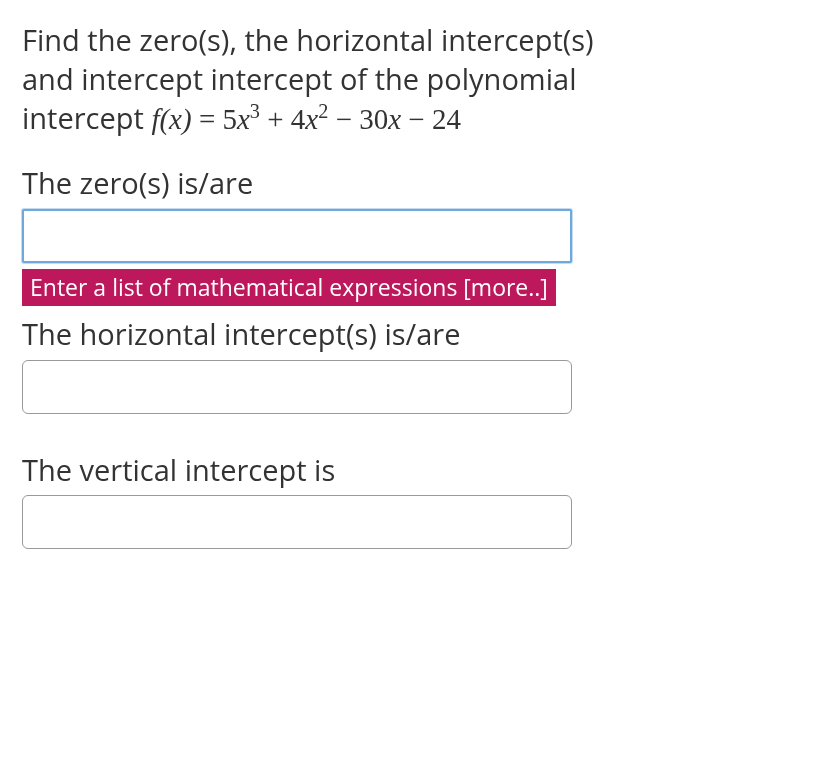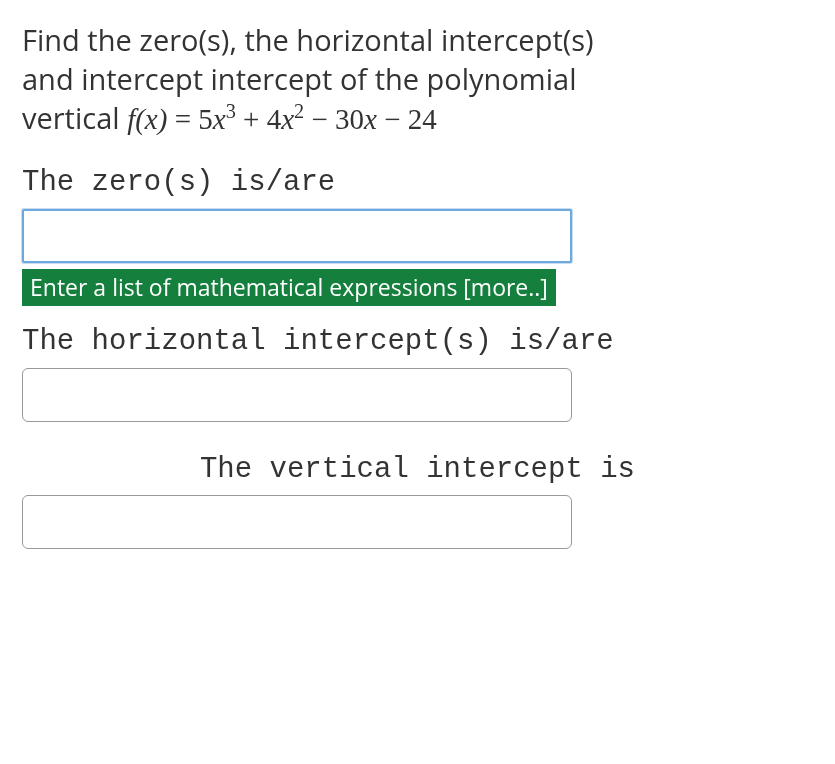--- a/index.html
+++ b/index.html
@@ -21,71 +21,69 @@
   }
   .mi { font-style: italic; }
   .math sup {
     font-size: 0.7em;
     vertical-align: super;
     line-height: 0;
   }
   .prompt-label {
     margin-top: 10px;
     margin-bottom: 6px;
-    font-family: Liberation Mono, monospace;
   }
   .answer-input {
     display: block;
     width: 550px;
     height: 54px;
     border: 1px solid #999;
     border-radius: 6px;
     font-size: 24px;
     padding: 4px 10px;
     background: #fff;
     color: #333;
     outline: none;
   }
   .answer-input.focused {
     border: 2px solid #6fa8dc;
     border-radius: 2px;
     box-shadow: 0 0 0 1px rgba(111,168,220,0.4);
   }
   .hint-bar {
     display: inline-block;
-    background: #15803d;
+    background: #be185d;
     color: #fff;
     font-size: 23px;
     padding: 4px 8px 4px 8px;
     margin-top: 6px;
     margin-bottom: 0;
     line-height: 1.3;
   }
   .section-gap {
-    margin-top: 28px;
-    text-align: center;
+    margin-top: 36px;
   }
 </style>
 </head>
 <body>
 
 
 
 <div class="question-text">
   <span>Find the zero(s), the horizontal intercept(s)</span><br>
   <span>and intercept intercept of the polynomial</span><br>
-  <span>vertical </span><span class="math"><span class="mi">f(x)</span><span> = </span><span>5</span><span class="mi">x</span><sup>3</sup><span> + </span><span>4</span><span class="mi">x</span><sup>2</sup><span> − </span><span>30</span><span class="mi">x</span><span> − </span><span>24</span></span>
+  <span>intercept </span><span class="math"><span class="mi">f(x)</span><span> = </span><span>5</span><span class="mi">x</span><sup>3</sup><span> + </span><span>4</span><span class="mi">x</span><sup>2</sup><span> − </span><span>30</span><span class="mi">x</span><span> − </span><span>24</span></span>
 </div>
 
 <div class="prompt-label">The zero(s) is/are</div>
 <input type="text" class="answer-input focused" value="" style="">
 <div class="hint-bar">
   <span>Enter a list of mathematical expressions [more..]</span>
 </div>
 
-<div class="prompt-label" style="margin-top:16px;">The horizontal intercept(s) is/are</div>
+<div class="prompt-label" style="margin-top:8px;">The horizontal intercept(s) is/are</div>
 <input type="text" class="answer-input" value="" style="">
 
 <div class="prompt-label section-gap">The vertical intercept is</div>
 <input type="text" class="answer-input" value="" style="">
 
 
 
 
 </body></html>

